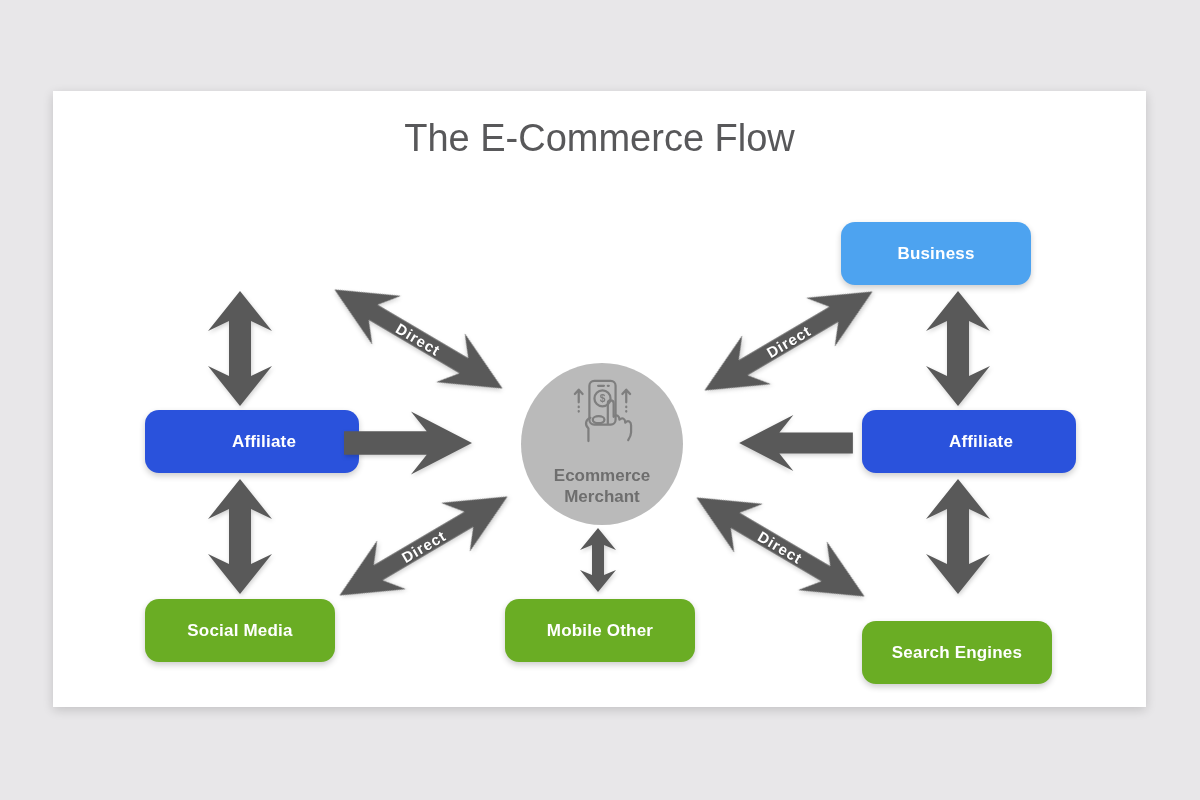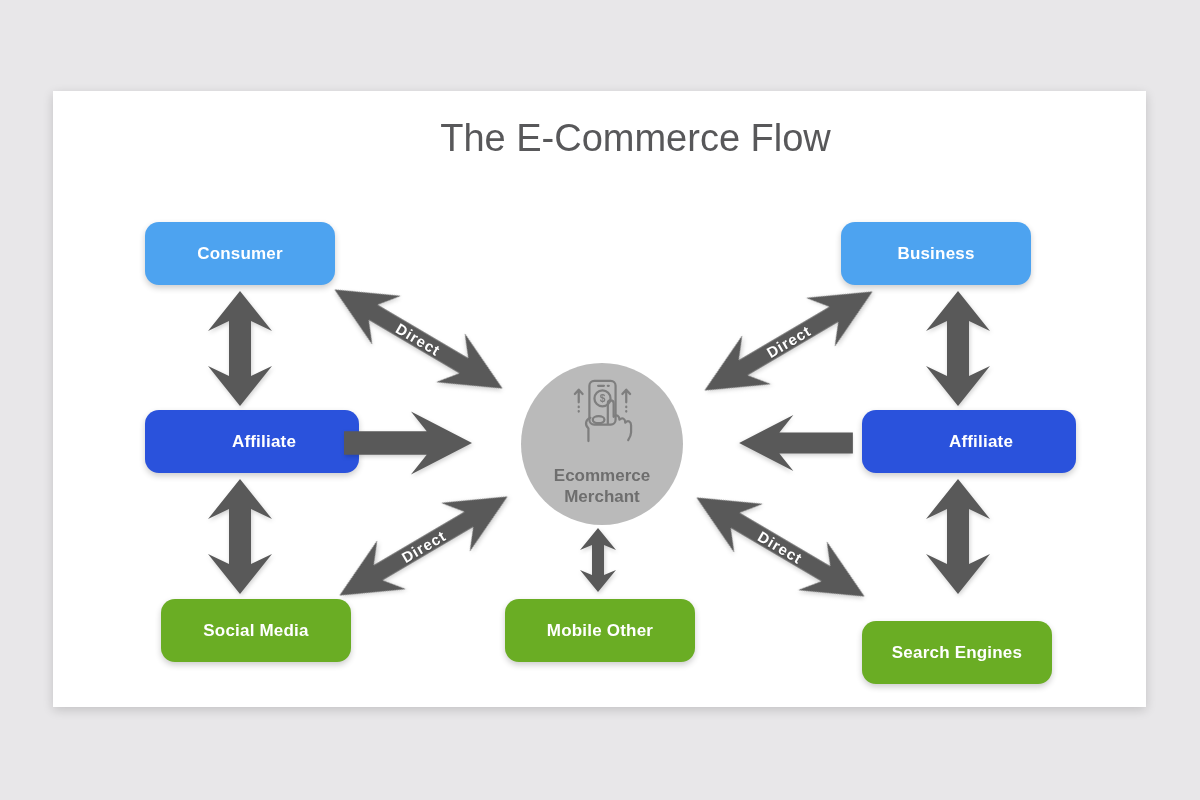--- a/index.html
+++ b/index.html
@@ -11,40 +11,40 @@
   }
   .slide-card{
     position:absolute;left:53px;top:91px;width:1093px;height:616px;
     background:#ffffff;
     box-shadow:0 3px 10px rgba(0,0,0,0.16);
   }
   
   .title{
     position:absolute;top:26px;left:0;width:100%;
     text-align:center;
-    font-size:38px;color:#58585a;font-weight:400;letter-spacing:0px;padding-left:36px;
+    font-size:38px;color:#58585a;font-weight:400;letter-spacing:0px;
   }
   .subtitle{
     position:absolute;top:82px;left:0;width:100%;
     text-align:center;
     font-size:13px;color:#6d6d6d;word-spacing:3px;letter-spacing:0.2px;
   }
   
   .node{
     position:absolute;width:190px;height:63px;border-radius:14px;
     display:flex;align-items:center;justify-content:center;
     color:#ffffff;font-weight:bold;font-size:17px;letter-spacing:0.2px;
     box-shadow:0 3px 6px rgba(0,0,0,0.20);
   }
   .node-lightblue{background:#4da3f0;}
   .node-darkblue{background:#2a52dc;padding-left:24px;}
   .node-green{background:#6aad24;}
   .pos-consumer{left:92px;top:131px;}
   .pos-affiliate-left{left:92px;top:319px;}
-  .pos-social-media{left:108px;top:508px;}
+  .pos-social-media{left:92px;top:508px;}
   .pos-business{left:788px;top:131px;}
   .pos-affiliate-right{left:809px;top:319px;}
   .pos-search-engines{left:809px;top:508px;margin-top:22px;}
   .pos-mobile-other{left:452px;top:508px;}
   
   .merchant-circle{
     position:absolute;left:468px;top:272px;width:162px;height:162px;
     border-radius:50%;background:#bababa;
     display:flex;flex-direction:column;align-items:center;justify-content:flex-start;
   }
@@ -78,23 +78,20 @@
   .diag-bl{left:273px;top:426px;transform:rotate(-30.5deg);}
   .diag-br{left:630px;top:427px;transform:rotate(30.5deg);}
 </style>
 </head>
 <body>
 
 <div class="slide-card">
 
   <div class="title">The E-Commerce Flow</div>
 
-  <div class="node node-lightblue pos-consumer">
-    <span>Consumer</span>
-  </div>
   <div class="node node-darkblue pos-affiliate-left">
     <span>Affiliate</span>
   </div>
   <div class="node node-green pos-social-media">
     <span>Social Media</span>
   </div>
 
   <div class="node node-lightblue pos-business">
     <span>Business</span>
   </div>

